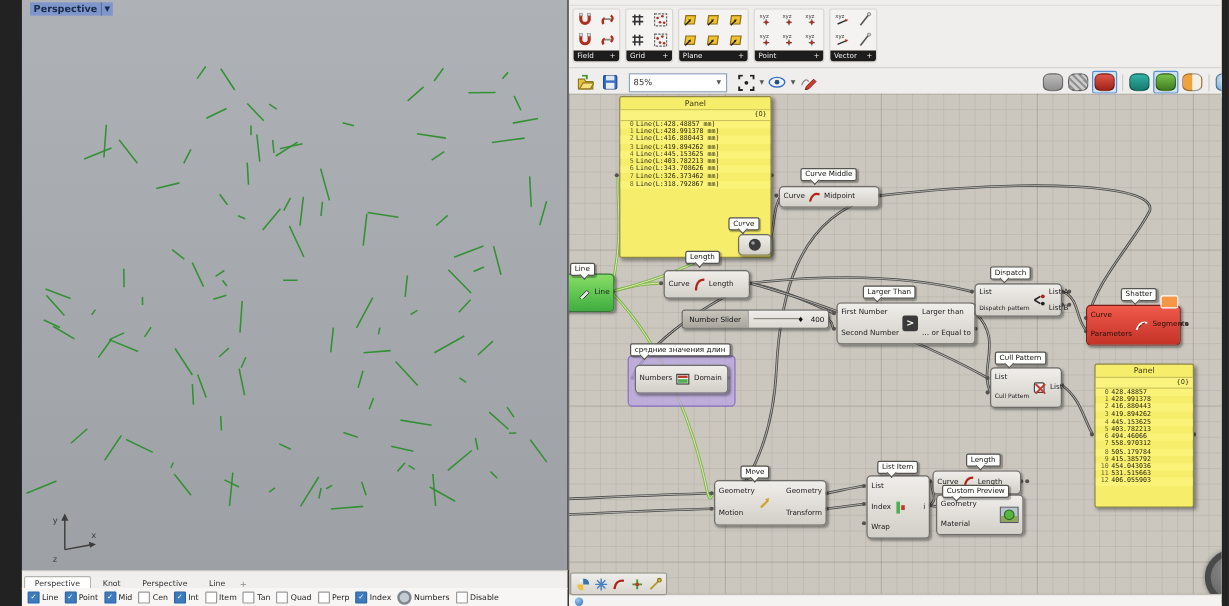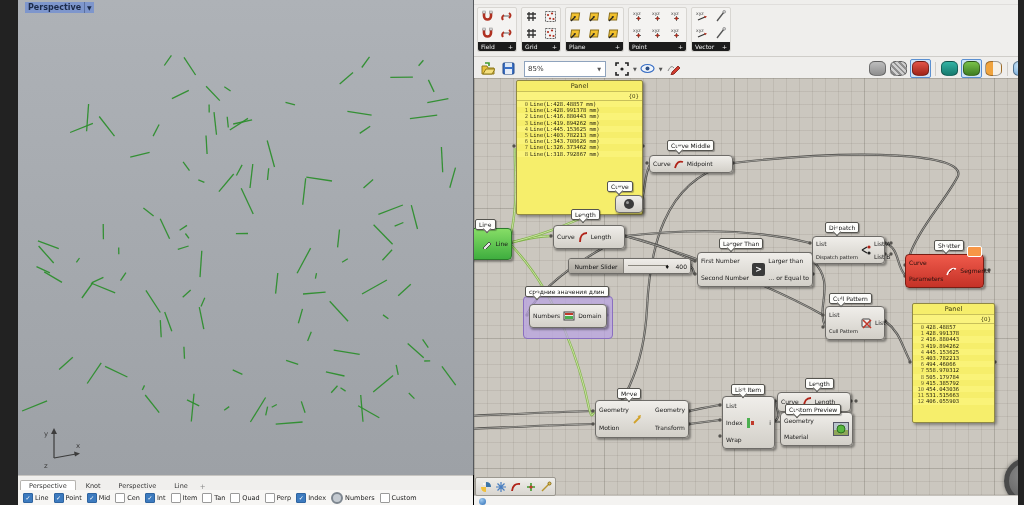--- a/index.html
+++ b/index.html
@@ -281,21 +281,21 @@
       <span class="osnap-item">
         <span class="cbox checked">✓</span>
         <span>Index</span>
       </span>
       <span class="osnap-item">
         <span class="rproj"></span>
         <span>Numbers</span>
       </span>
       <span class="osnap-item">
         <span class="cbox"></span>
-        <span>Custom</span>
+        <span>Disable</span>
       </span>
     </div>
 
   <div id="gh">
     <div id="gh-menu"></div>
 
     <div id="gh-toolbar">
         <div class="tbgroup">
           <div class="tbicons" style="grid-template-columns: repeat(2, 19px);">
             <span class="tbcell">

